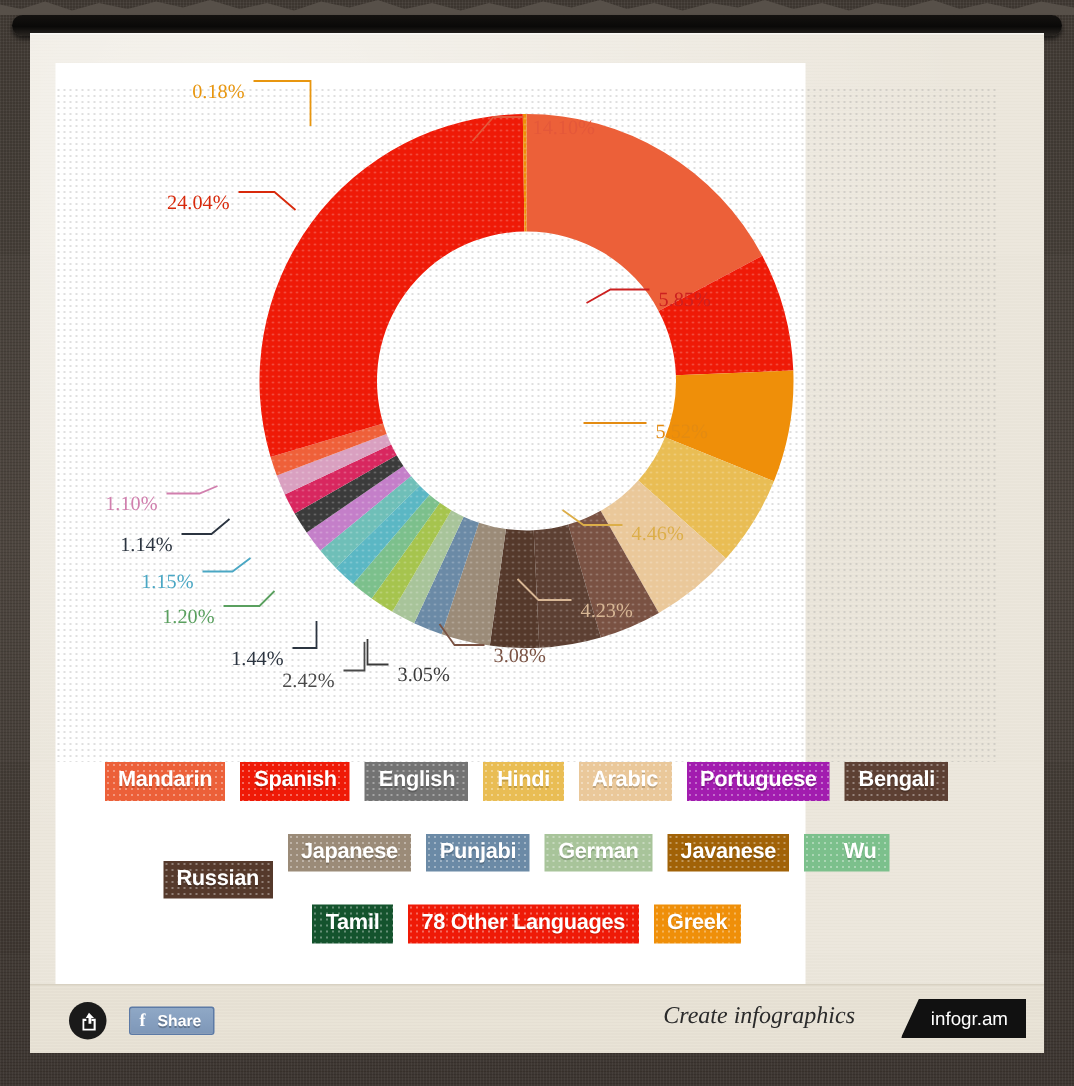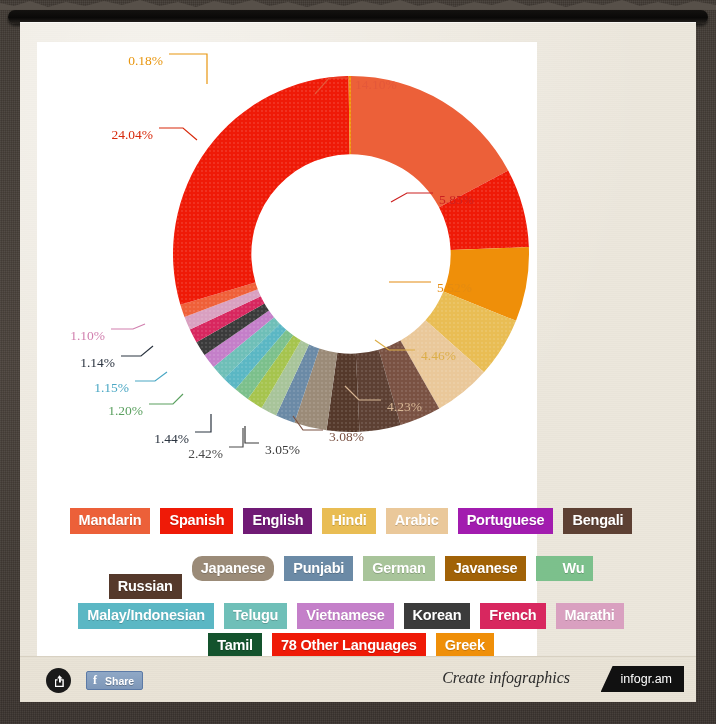--- a/index.html
+++ b/index.html
@@ -291,41 +291,33 @@
               <polyline points="122,86 146,86 160,98" fill="none" stroke="#d8290b" stroke-width="1.2"></polyline>
               <text x="116" y="97" text-anchor="end" fill="#d8290b" class="lbl-txt" font-size="15.5">24.04%</text>
             </g>
           </svg>
       </div>
 
       <div id="legend">
           <div class="legend-row">
             <div class="chip" style="background: rgb(236, 96, 57);">Mandarin</div>
             <div class="chip" style="background: rgb(239, 26, 7);">Spanish</div>
-            <div class="chip" style="background: #701a75;">English</div>
+            <div class="chip" style="background: #737373;">English</div>
             <div class="chip" style="background: rgb(233, 189, 84);">Hindi</div>
             <div class="chip" style="background: rgb(234, 200, 154);">Arabic</div>
             <div class="chip" style="background: #a21caf;">Portuguese</div>
             <div class="chip" style="background: rgb(93, 64, 51);">Bengali</div>
           </div>
           <div class="legend-row">
             <div class="chip" style="background: rgb(85, 57, 43); margin-top: 36px;">Russian</div>
-            <div class="chip" style="background: rgb(155, 139, 120); border-radius: 10px;">Japanese</div>
+            <div class="chip" style="background: rgb(155, 139, 120);">Japanese</div>
             <div class="chip" style="background: rgb(107, 138, 166);">Punjabi</div>
             <div class="chip" style="background: rgb(168, 196, 154);">German</div>
             <div class="chip" style="background: #a16207;">Javanese</div>
             <div class="chip" style="background: rgb(124, 192, 140); padding-left: 26px;">Wu</div>
-          </div>
-          <div class="legend-row">
-            <div class="chip" style="background: rgb(91, 183, 196);">Malay/Indonesian</div>
-            <div class="chip" style="background: rgb(111, 191, 184);">Telugu</div>
-            <div class="chip" style="background: rgb(196, 127, 201);">Vietnamese</div>
-            <div class="chip" style="background: rgb(59, 59, 59);">Korean</div>
-            <div class="chip" style="background: rgb(216, 39, 95);">French</div>
-            <div class="chip" style="background: rgb(217, 160, 192);">Marathi</div>
           </div>
           <div class="legend-row">
             <div class="chip" style="background: #14532d;">Tamil</div>
             <div class="chip" style="background: rgb(239, 26, 7); text-align: center;">78 Other Languages</div>
             <div class="chip" style="background: rgb(239, 143, 9);">Greek</div>
           </div>
         </div>
     </div>
 
   </div>

